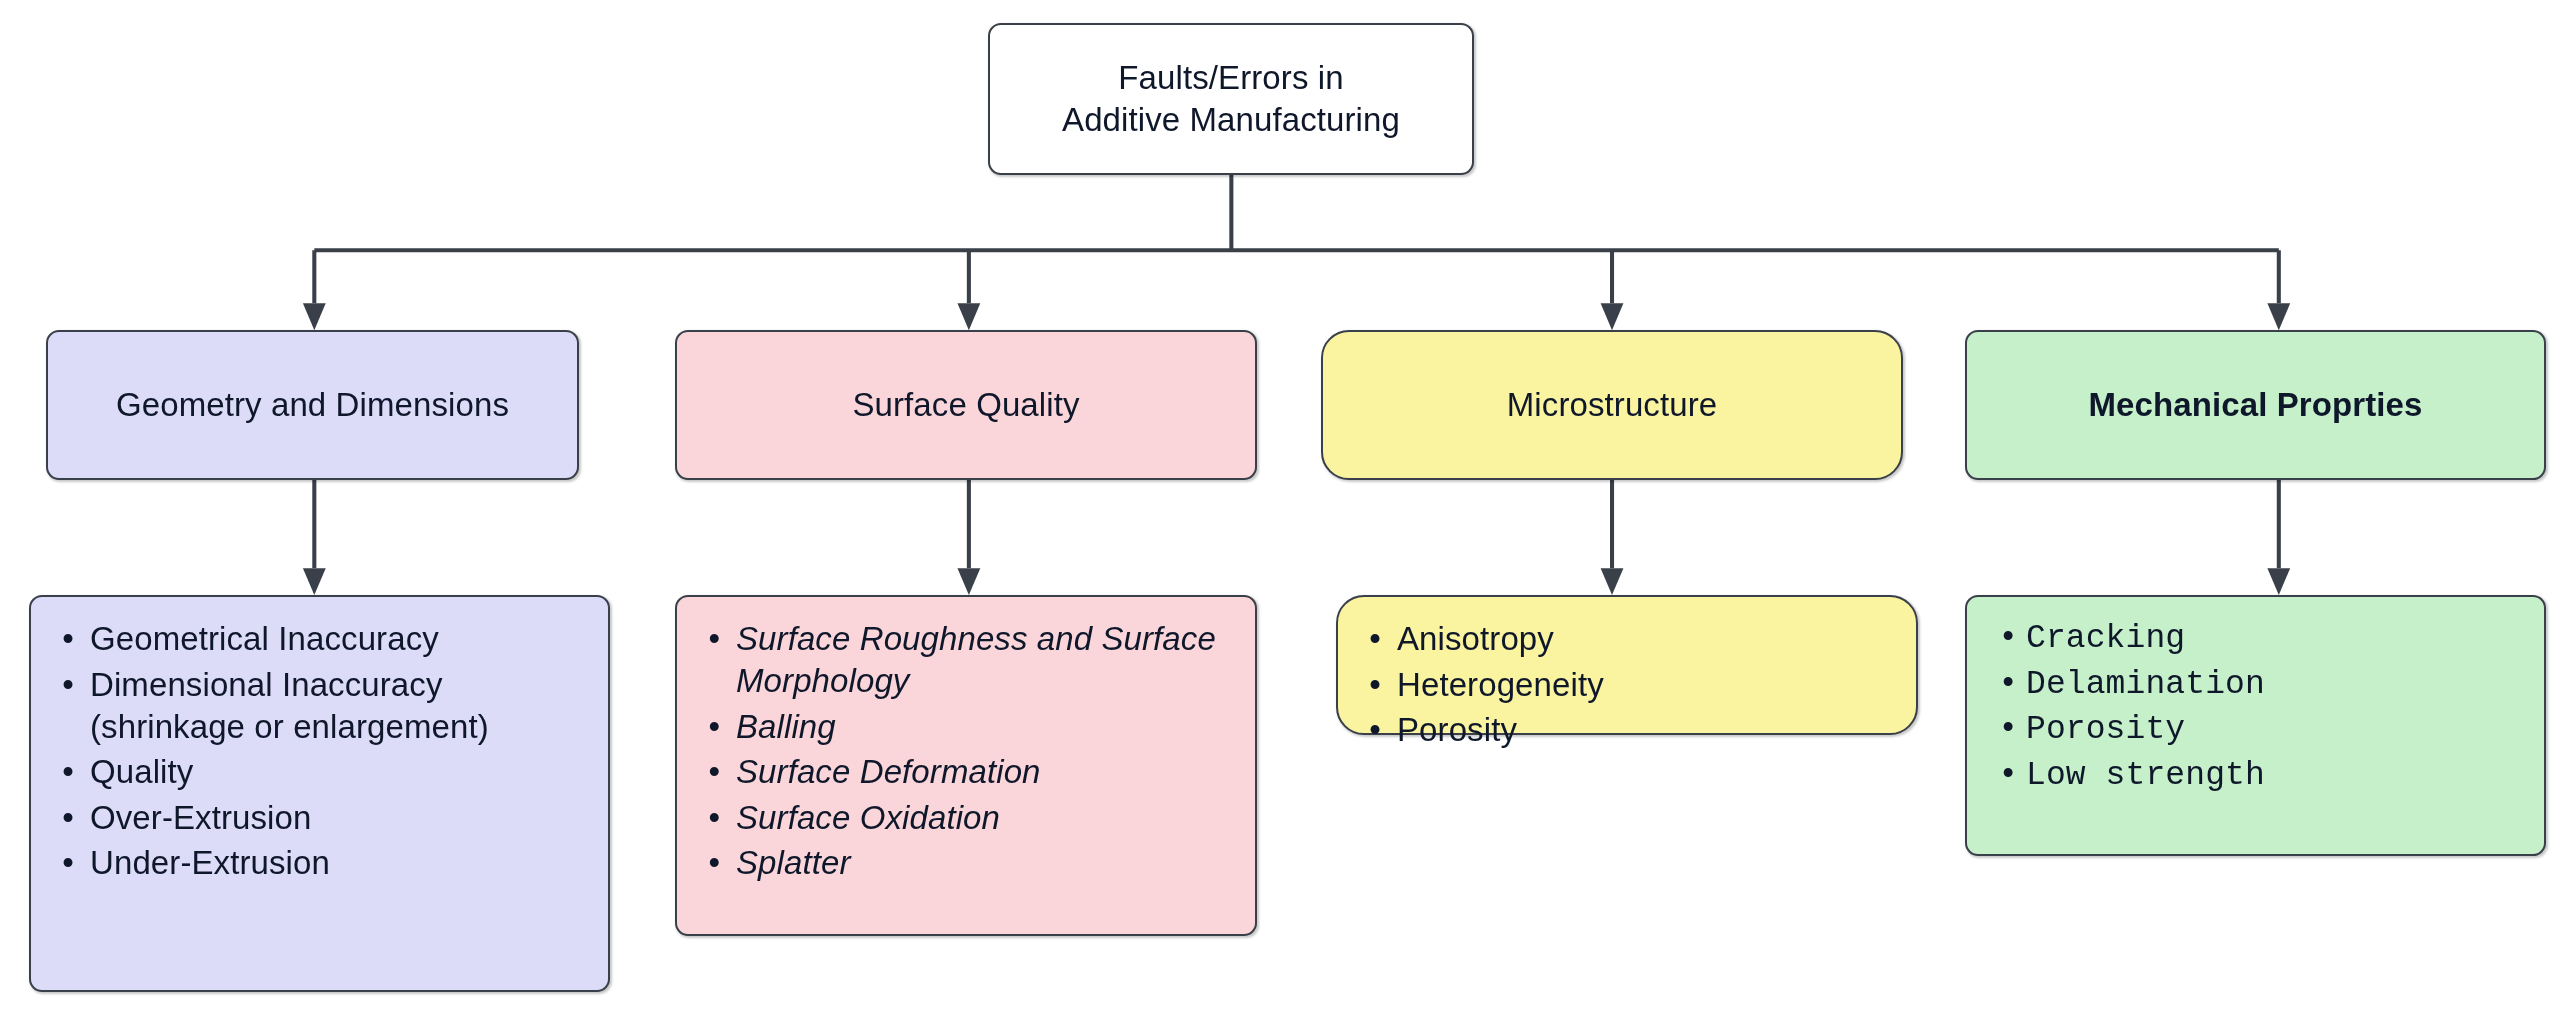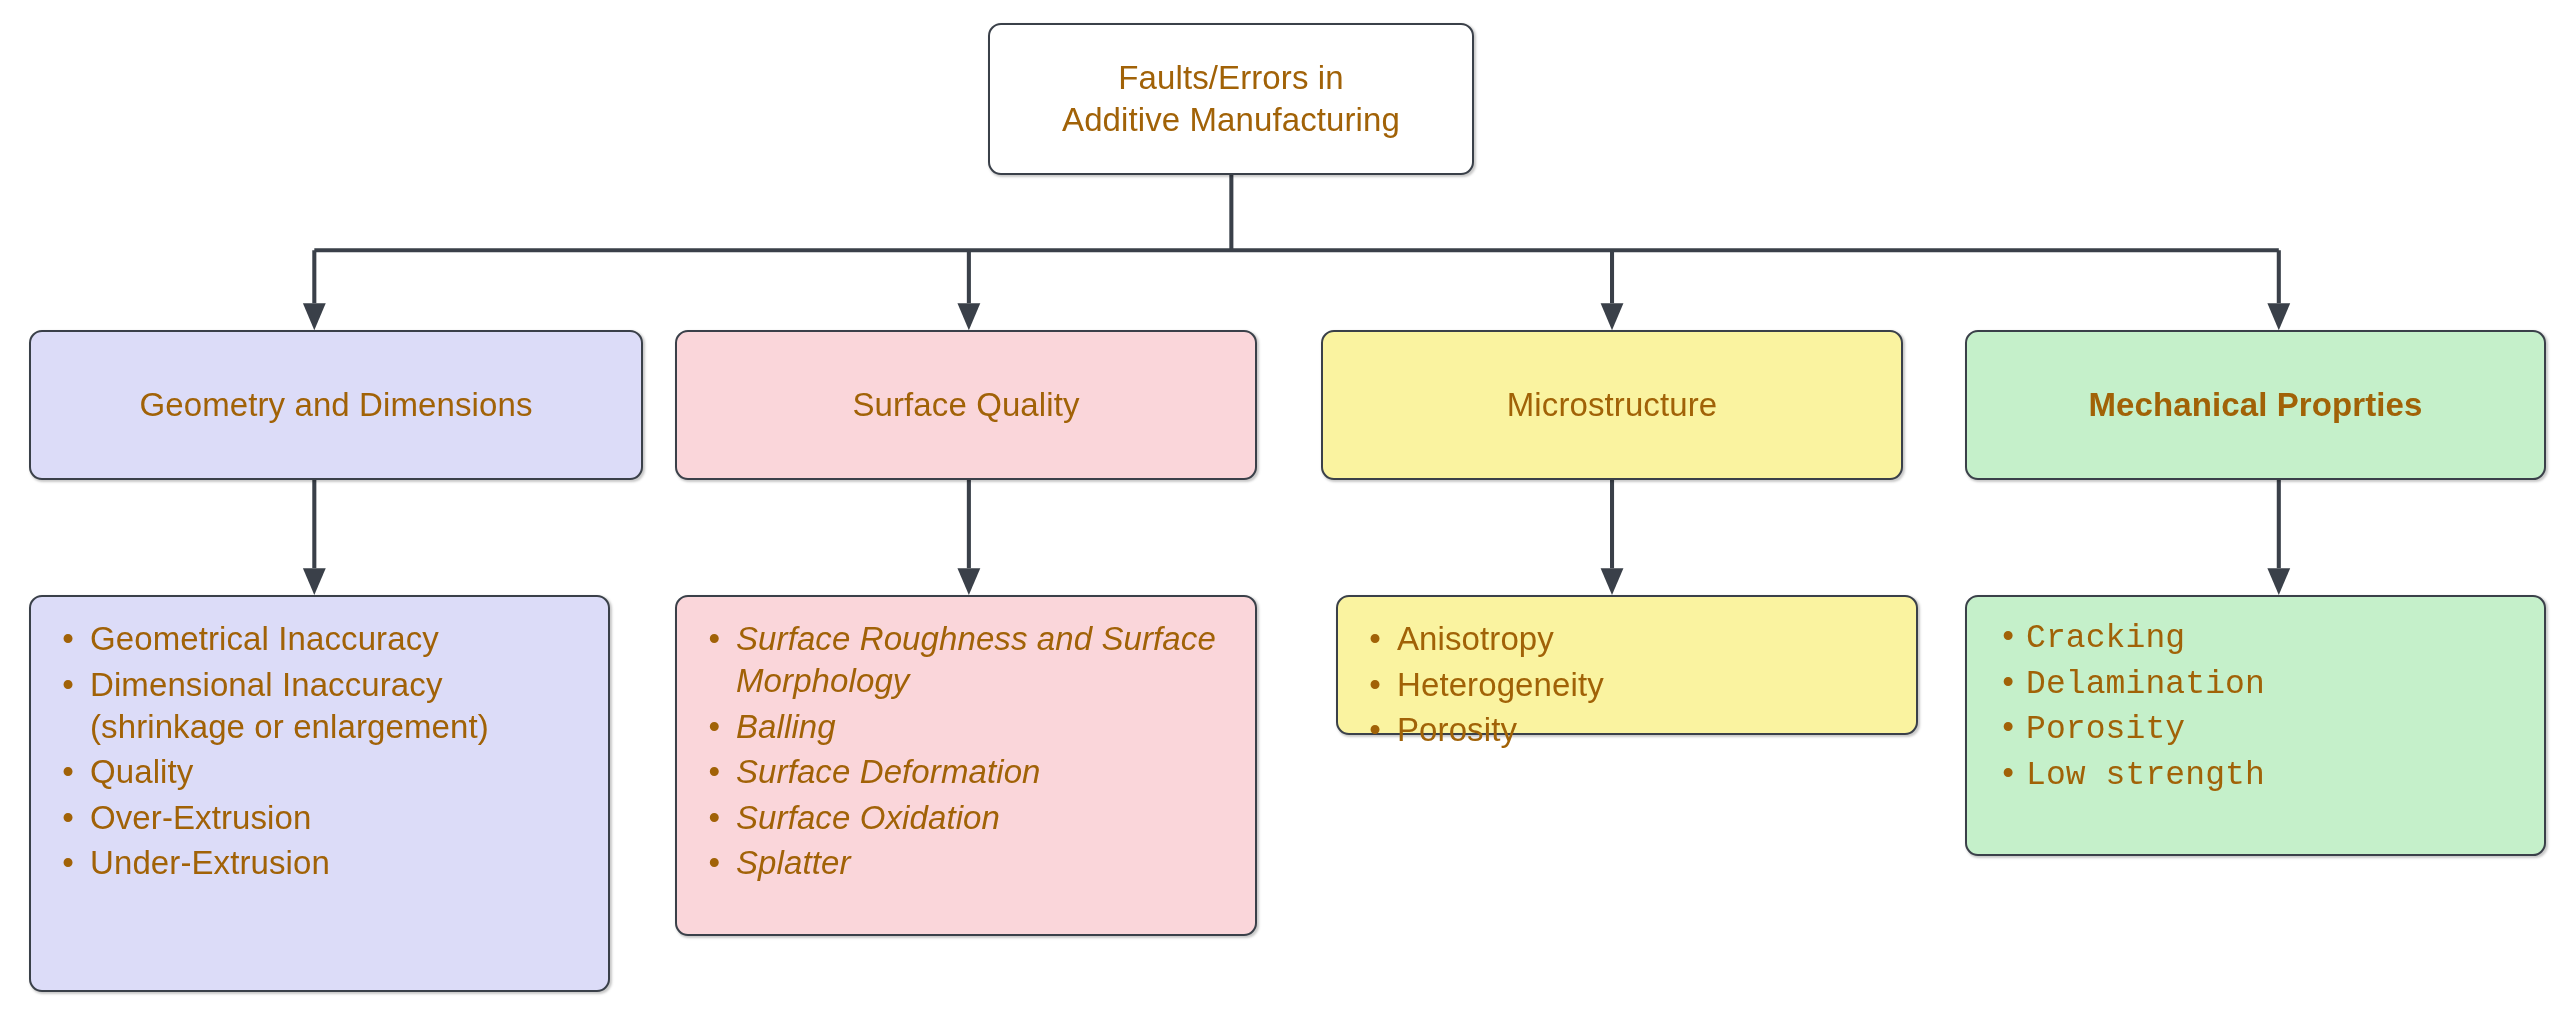--- a/index.html
+++ b/index.html
@@ -25,21 +25,21 @@
     top: 0;
     width: 2576px;
     height: 1023px;
     pointer-events: none;
   }
   .node {
     position: absolute;
     box-sizing: border-box;
     border: 2.4px solid #3a4049;
     border-radius: 13px;
-    color: #a16207;
+    color: #0f172a;
     box-shadow: 1.6px 1.6px 2.4px rgba(0,0,0,0.22);
   }
   .node-root {
     display: flex;
     align-items: center;
     justify-content: center;
     text-align: center;
     background: #ffffff;
     font-size: 33px;
     line-height: 1.28;
@@ -75,21 +75,21 @@
     position: absolute;
     left: 3.3px;
     top: 0;
     font-size: 33px;
     line-height: 1.28;
   }
 
   
   .fill-purple { background: #dcdcf8; }
   .fill-pink   { background: #fad6da; }
-  .fill-yellow { background: #faf3a0; }
+  .fill-yellow { background: #faf3a0; border-radius: 28px; }
   .fill-green  { background: #c5f0ca; }
 </style>
 </head>
 <body>
 
 <div id="canvas">
 
   <svg id="edges" viewBox="0 0 3159 1255" width="2576" height="1023" xmlns="http://www.w3.org/2000/svg">
     <g stroke="#3a4049" stroke-width="5" fill="none">
 
@@ -121,21 +121,21 @@
     </g>
   </svg>
 
   <div class="node node-root" style="left:988px; top:23px; width:486px; height:152px;">
     <div>
       <div>Faults/Errors in</div>
       <div>Additive Manufacturing</div>
     </div>
   </div>
 
-  <div class="node node-cat fill-purple" style="left:29px; top:330px; width:614px; height:150px;">
+  <div class="node node-cat fill-purple" style="left:46px; top:330px; width:533px; height:150px;">
     <span>Geometry and Dimensions</span>
   </div>
 
   <div class="node node-cat fill-pink" style="left:675px; top:330px; width:582px; height:150px;">
     <span>Surface Quality</span>
   </div>
 
   <div class="node node-cat fill-yellow" style="left:1321px; top:330px; width:582px; height:150px;">
     <span>Microstructure</span>
   </div>

